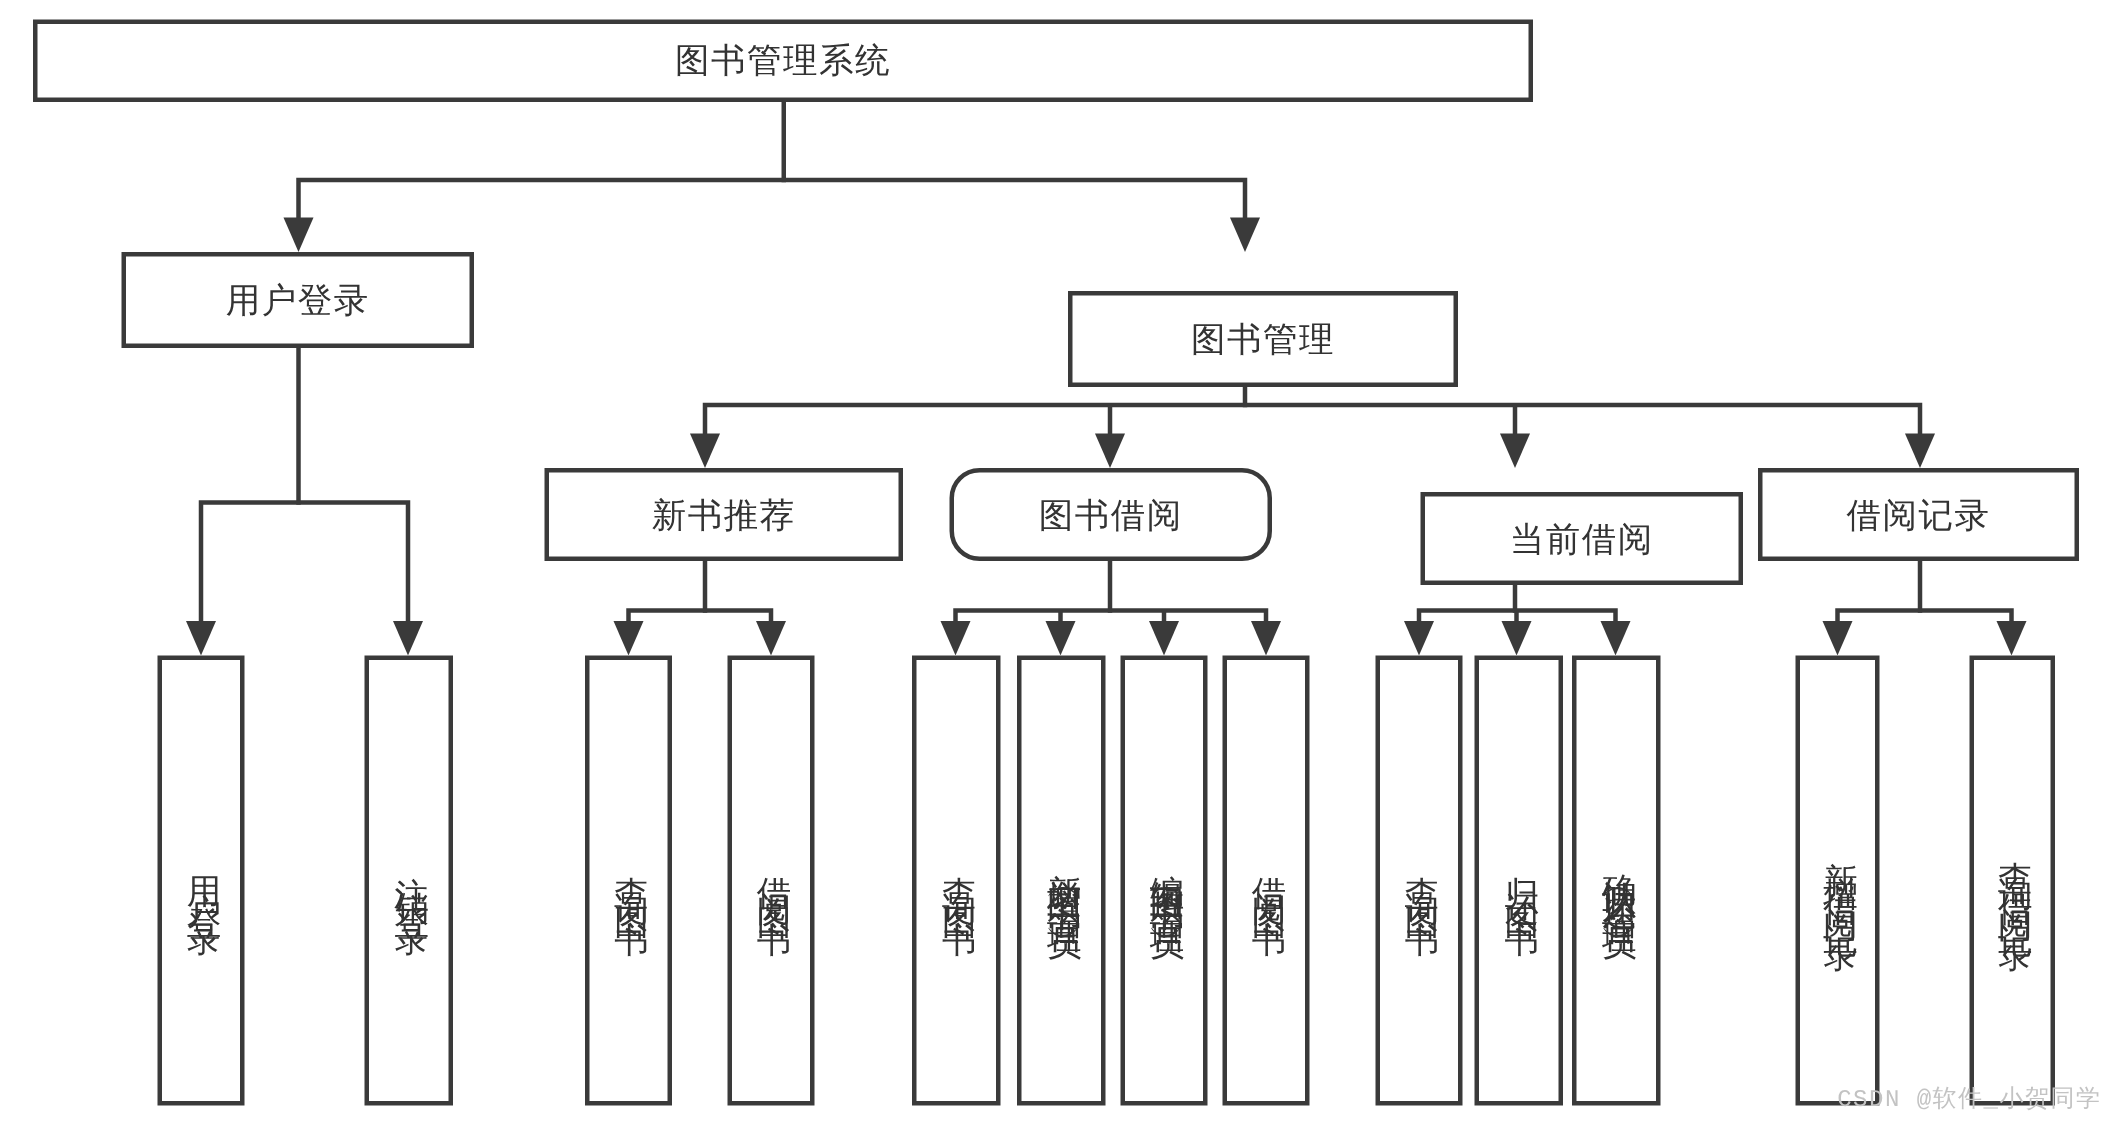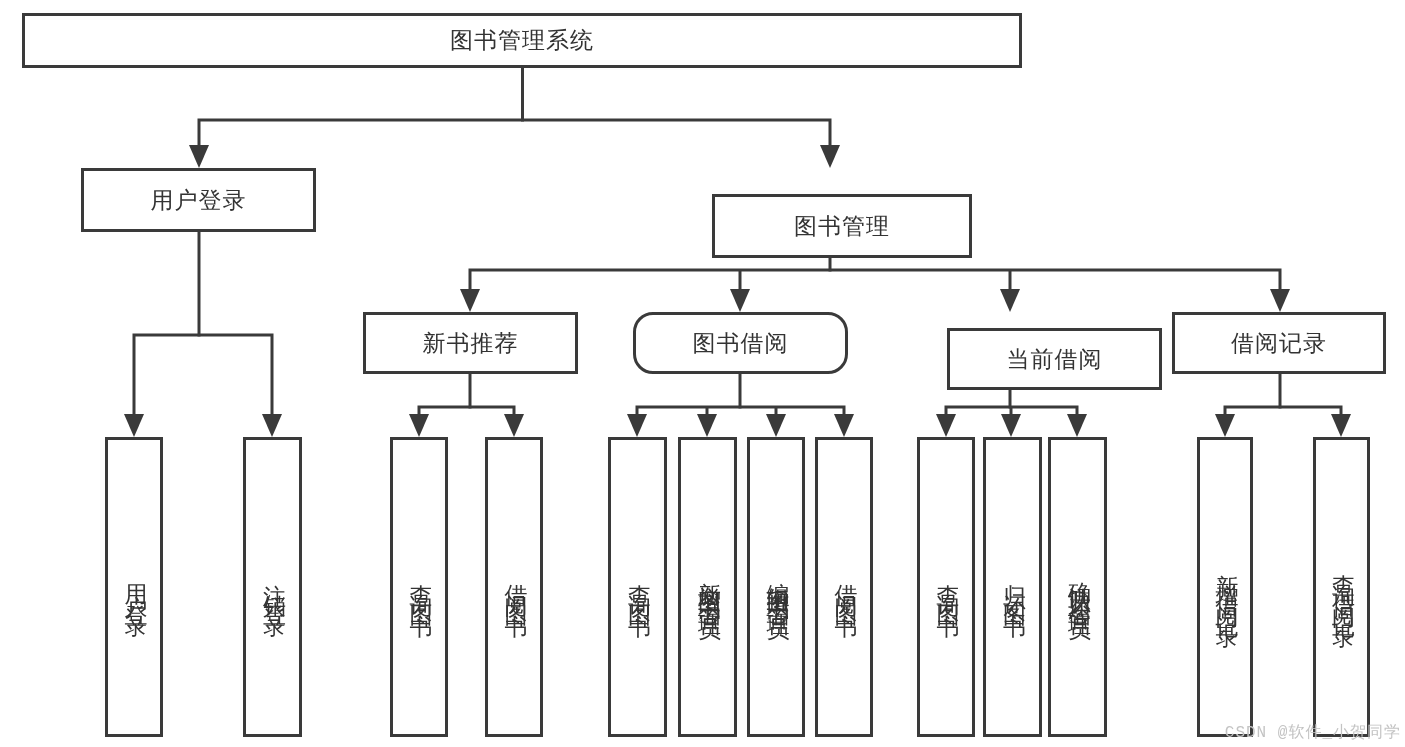--- a/index.html
+++ b/index.html
@@ -128,21 +128,21 @@
     <span>图书管理系统</span>
   </div>
 
   <div class="box" style="left:81px; top:168px; width:235px; height:64px;">
     <span>用户登录</span>
   </div>
   <div class="box" style="left:712px; top:168px; width:260px; height:64px;margin-top:26px;">
     <span>图书管理</span>
   </div>
 
-  <div class="box" style="left:363px; top:312px; width:215px; height:62px;">
+  <div class="box" style="left:363px; top:312px; width:239px; height:62px;">
     <span>新书推荐</span>
   </div>
   <div class="box" style="left:633px; top:312px; width:215px; height:62px;border-radius:20px;">
     <span>图书借阅</span>
   </div>
   <div class="box" style="left:903px; top:328px; width:215px; height:62px;margin-left:44px;">
     <span>当前借阅</span>
   </div>
   <div class="box" style="left:1172px; top:312px; width:214px; height:62px;text-align:right;">
     <span>借阅记录</span>

